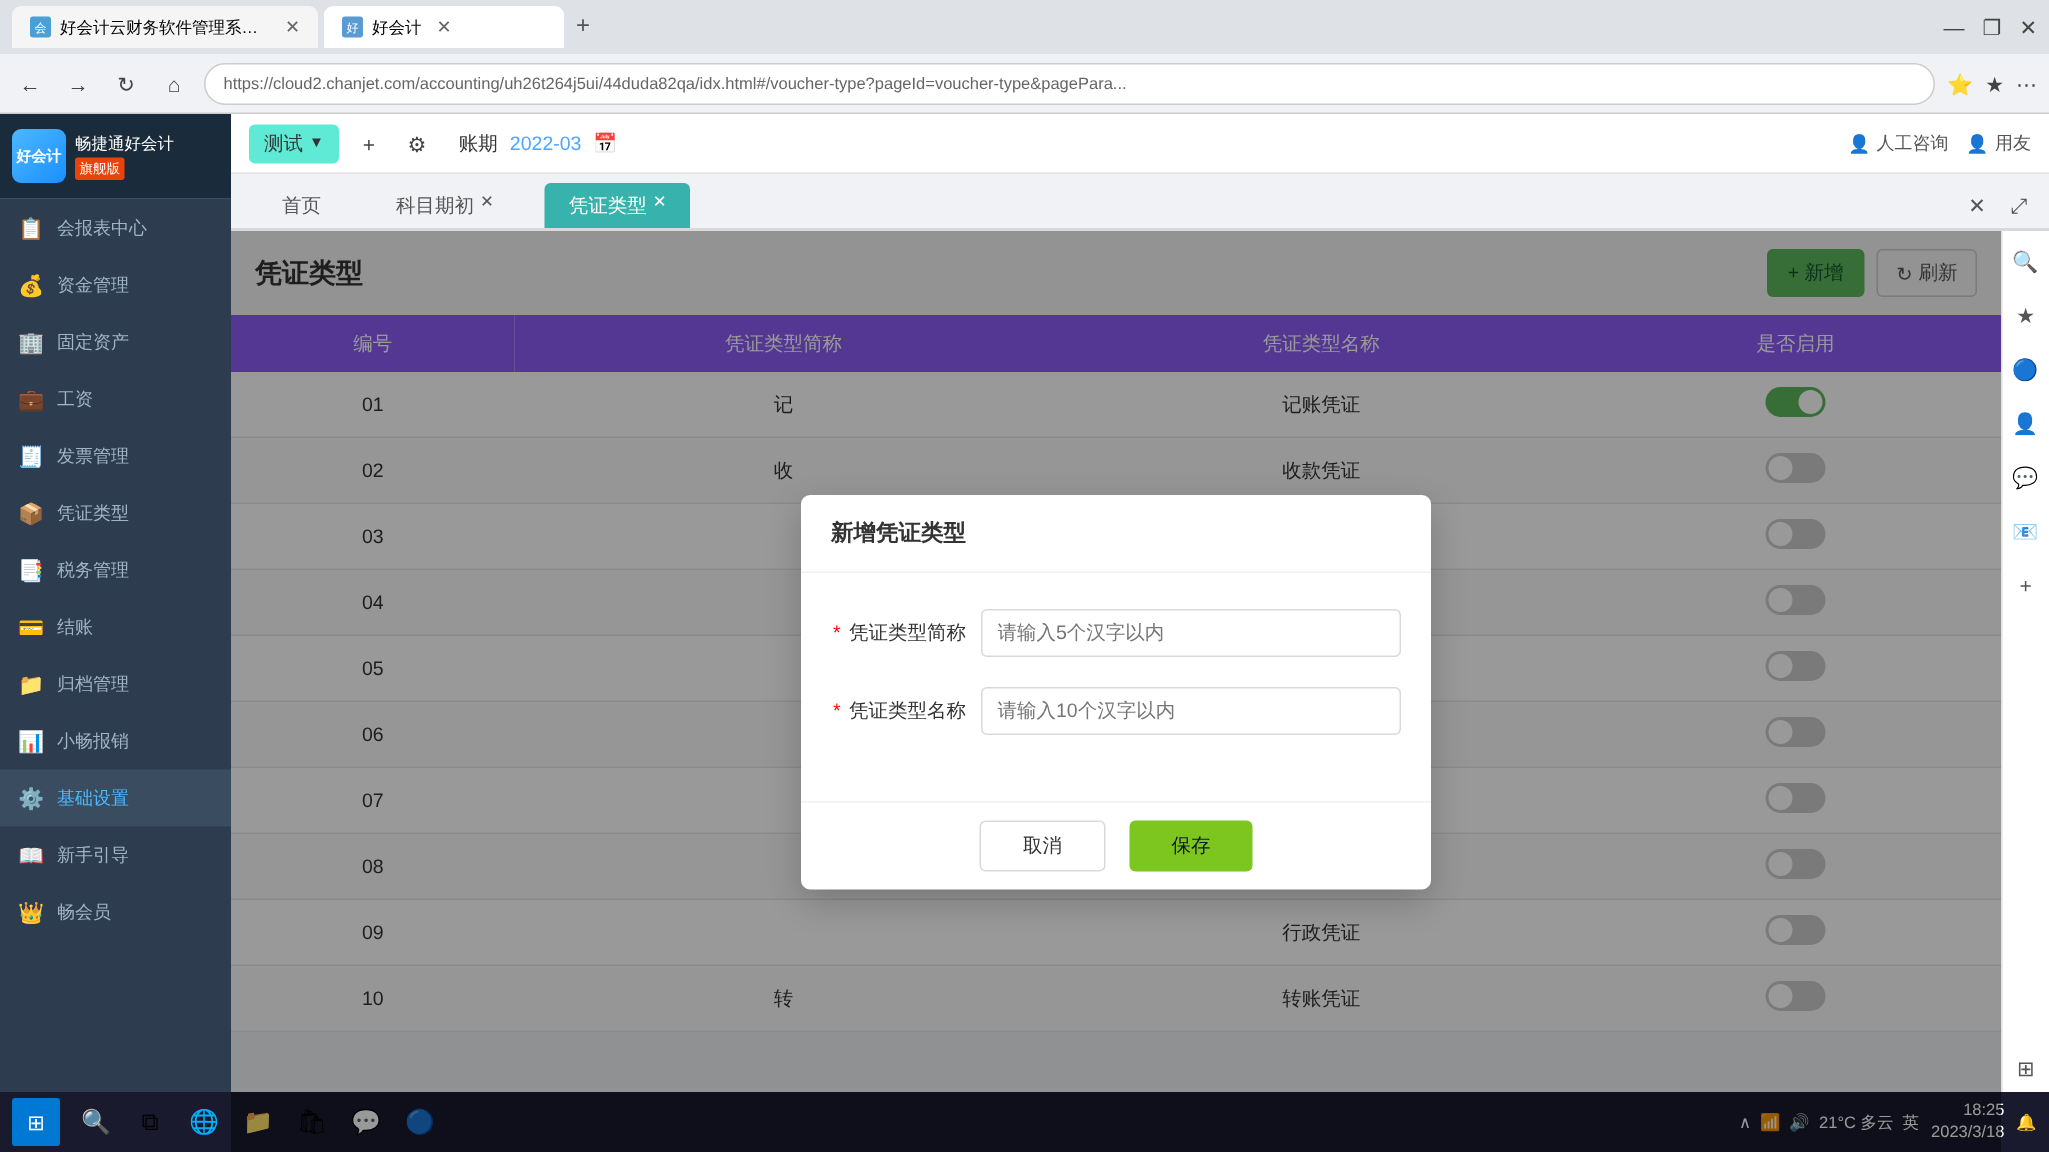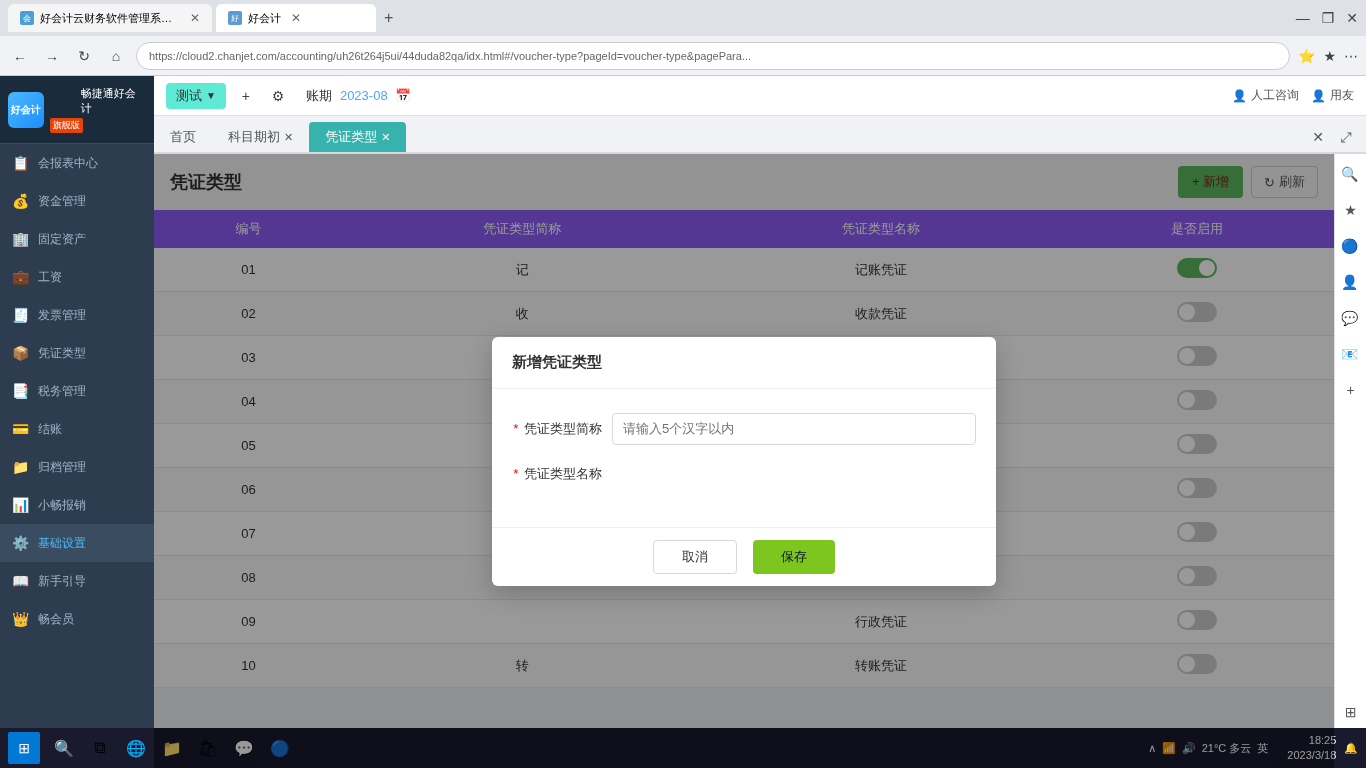--- a/index.html
+++ b/index.html
@@ -38,50 +38,50 @@
     
     .top-bar { background: #fff; height: 40px; display: flex; align-items: center; padding: 0 12px; gap: 8px; border-bottom: 1px solid #e0e0e0; }
     .workspace-selector { display: flex; align-items: center; gap: 4px; font-size: 13px; color: #333; cursor: pointer; background: #5eead4; padding: 4px 10px; border-radius: 4px; }
     .period-info { display: flex; align-items: center; gap: 4px; font-size: 13px; color: #333; margin-left: 8px; }
     .top-right { margin-left: auto; display: flex; align-items: center; gap: 12px; }
     .consult-btn { display: flex; align-items: center; gap: 4px; color: #555; font-size: 12px; cursor: pointer; }
     .user-btn { display: flex; align-items: center; gap: 4px; color: #555; font-size: 12px; cursor: pointer; }
 
     
     .tab-bar { background: #f0f2f5; display: flex; align-items: center; padding: 6px 0 0 0; border-bottom: 2px solid #d9d9d9; position: relative; }
-    .app-tab { padding: 6px 16px; font-size: 13px; color: #555; cursor: pointer; border-radius: 4px 4px 0 0; display: flex; align-items: center; gap: 4px; }
+    .app-tab { padding: 6px 16px; font-size: 13px; color: #555; cursor: pointer; border-radius: 4px 4px 0 0; display: flex; gap: 4px; margin-left: 18px; }
     .app-tab.active { background: #38b2ac; color: white; }
     .app-tab-close { font-size: 11px; cursor: pointer; }
     .tab-actions { margin-left: auto; display: flex; gap: 4px; padding-right: 8px; }
     .tab-action-btn { width: 24px; height: 24px; display: flex; align-items: center; justify-content: center; cursor: pointer; color: #555; font-size: 14px; }
     .page-header { display: flex; align-items: center; justify-content: space-between; padding: 12px 16px; background: #f5f5f5; }
     .page-title { font-size: 18px; font-weight: bold; color: #333; }
     .header-actions { display: flex; gap: 8px; }
-    .btn-new { background: #5cb85c; color: #7f1d1d; border: none; padding: 6px 14px; border-radius: 4px; cursor: pointer; font-size: 13px; display: flex; align-items: center; gap: 4px; }
+    .btn-new { background: #5cb85c; color: #14532d; border: none; padding: 6px 14px; border-radius: 4px; cursor: pointer; font-size: 13px; display: flex; align-items: center; gap: 4px; }
     .btn-refresh { background: none; border: 1px solid #ccc; color: #555; padding: 6px 12px; border-radius: 4px; cursor: pointer; font-size: 13px; display: flex; align-items: center; gap: 4px; }
 
     
     .data-table { width: 100%; border-collapse: collapse; }
     .data-table thead tr { background: #8b5cf6; color: white; }
     .data-table thead th { padding: 10px 16px; text-align: center; font-weight: normal; font-size: 13px; }
     .data-table tbody tr { background: #fff; border-bottom: 1px solid #e8e8e8; }
     .data-table tbody tr:nth-child(even) { background: #fafafa; }
     .data-table tbody td { padding: 10px 16px; text-align: center; font-size: 13px; color: #333; }
 
     
     .toggle { width: 40px; height: 20px; border-radius: 10px; display: inline-block; position: relative; }
     .toggle.on { background: #5cb85c; }
     .toggle.off { background: #ccc; }
     .toggle::after { content: ''; position: absolute; width: 16px; height: 16px; background: white; border-radius: 50%; top: 2px; }
     .toggle.on::after { right: 2px; }
     .toggle.off::after { left: 2px; }
 
     
     .modal-overlay { position: absolute; top: 0; left: 0; right: 0; bottom: 0; background: rgba(0,0,0,0.4); display: flex; align-items: center; justify-content: center; z-index: 100; }
-    .modal { background: white; border-radius: 6px; width: 504px; padding: 0; box-shadow: 0 8px 24px rgba(0,0,0,0.2); }
+    .modal { background: white; border-radius: 6px; width: 420px; padding: 0; box-shadow: 0 8px 24px rgba(0,0,0,0.2); }
     .modal-header { padding: 16px 20px; font-size: 15px; font-weight: bold; color: #333; border-bottom: 1px solid #f0f0f0; }
     .modal-body { padding: 24px 20px; }
     .form-row { display: flex; align-items: center; margin-bottom: 20px; }
     .form-label { width: 100px; text-align: right; font-size: 13px; color: #333; padding-right: 10px; }
     .required-star { color: red; margin-right: 2px; }
     .form-input { flex: 1; height: 32px; border: 1px solid #d9d9d9; border-radius: 4px; padding: 0 10px; font-size: 13px; color: #999; outline: none; }
     .modal-footer { padding: 12px 20px; border-top: 1px solid #f0f0f0; display: flex; justify-content: center; gap: 16px; }
     .btn-cancel { background: white; border: 1px solid #d9d9d9; color: #333; padding: 7px 28px; border-radius: 4px; cursor: pointer; font-size: 13px; }
     .btn-save { background: #7dc620; border: none; color: #0f172a; padding: 7px 28px; border-radius: 4px; cursor: pointer; font-size: 13px; }
 
@@ -92,21 +92,21 @@
     
     .content-wrapper { display: flex; flex: 1; overflow: hidden; flex-direction: column; }
     .content-area { flex: 1; position: relative; overflow: auto; }
 
     
     .taskbar { height: 40px; background: #1a1a2e; display: flex; align-items: center; padding: 0 8px; position: absolute; bottom: 0; left: 0; right: 0; }
     .taskbar-start { width: 32px; height: 32px; background: #0078d4; display: flex; align-items: center; justify-content: center; cursor: pointer; border-radius: 2px; }
     .taskbar-icons { display: flex; gap: 4px; margin-left: 8px; align-items: center; }
     .taskbar-icon { width: 32px; height: 32px; display: flex; align-items: center; justify-content: center; cursor: pointer; border-radius: 2px; font-size: 16px; }
     .taskbar-right { margin-left: auto; display: flex; align-items: center; gap: 8px; color: white; font-size: 11px; }
-    .taskbar-time { text-align: right; line-height: 1.4; margin-left: 11px; }
+    .taskbar-time { text-align: right; line-height: 1.4; }
     .system-tray { display: flex; align-items: center; gap: 6px; color: white; font-size: 11px; }
   </style>
 </head>
 <body>
 
 <div class="browser-chrome">
   <div class="browser-tab">
     <span class="browser-tab-icon">会</span>
     <span style="font-size:11px;max-width:140px;overflow:hidden;white-space:nowrap;text-overflow:ellipsis;">好会计云财务软件管理系统_会计</span>
     <span class="browser-tab-close">✕</span>
@@ -138,21 +138,21 @@
     <span class="b-icon">⋯</span>
   </div>
 </div>
 
 <div class="app-container">
 
   <div class="sidebar">
     <div class="sidebar-logo">
       <div class="logo-icon">好会计</div>
       <div>
-        <div style="color:white;font-size:11px;margin-left:31px;">畅捷通好会计</div>
+        <div style="color:white;font-size:11px;">畅捷通好会计</div>
         <div style="display:flex;align-items:center;gap:4px;margin-top:2px;">
           <span class="logo-badge">旗舰版</span>
         </div>
       </div>
     </div>
     <div class="sidebar-item">
       <span class="sidebar-item-icon">📋</span>
       <span>会报表中心</span>
     </div>
     <div class="sidebar-item">
@@ -212,21 +212,21 @@
 
     <div class="top-bar">
       <div class="workspace-selector">
         <span>测试</span>
         <span style="font-size:10px;">▼</span>
       </div>
       <span class="nav-btn">+</span>
       <span class="nav-btn">⚙</span>
       <div class="period-info">
         <span>账期</span>
-        <span style="color:#4da6ff;margin-left:4px;">2023-08</span>
+        <span style="color:#4da6ff;margin-left:4px;">2022-03</span>
         <span style="color:#888;margin-left:4px;">📅</span>
       </div>
       <div class="top-right">
         <div class="consult-btn">
           <span>👤</span>
           <span>人工咨询</span>
         </div>
         <div class="user-btn">
           <span>👤</span>
           <span>用友</span>
@@ -370,20 +370,21 @@
                   <span class="required-star">*</span>
                   <span>凭证类型简称</span>
                 </label>
                 <input class="form-input" type="text" placeholder="请输入5个汉字以内" style="">
               </div>
               <div class="form-row">
                 <label class="form-label">
                   <span class="required-star">*</span>
                   <span>凭证类型名称</span>
                 </label>
+                <input class="form-input" type="text" placeholder="请输入10个汉字以内" style="">
               </div>
             </div>
             <div class="modal-footer">
               <button class="btn-cancel">取消</button>
               <button class="btn-save">保存</button>
             </div>
           </div>
         </div>
       </div>
 

